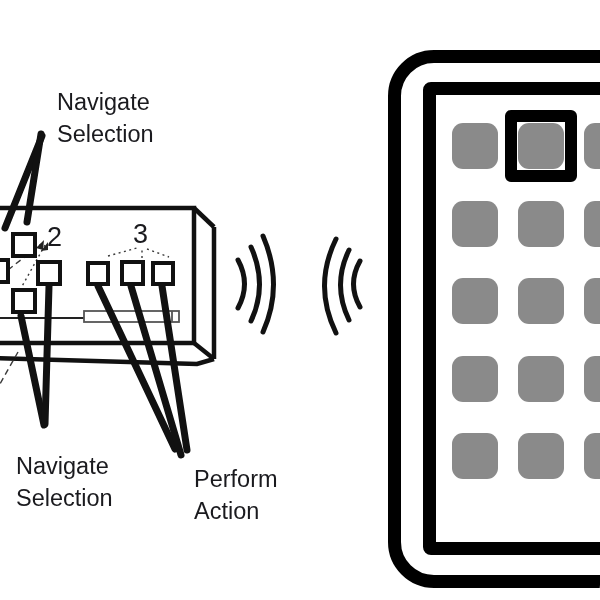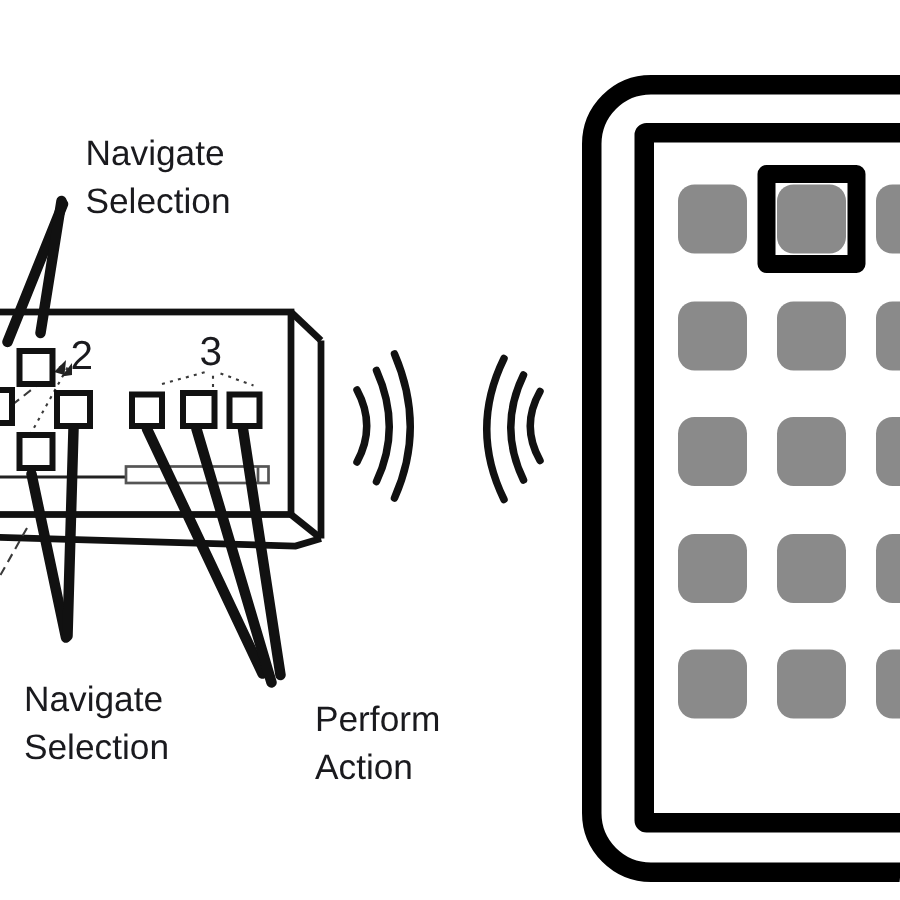--- a/index.html
+++ b/index.html
@@ -102,21 +102,21 @@
       <path class="wave" d="M336,239 Q313,286 336,333"></path>
       <path class="wave" d="M349,250 Q332,285 349,320"></path>
       <path class="wave" d="M360,261 Q347,284 360,307"></path>
     </g>
   </svg>
 
   <div class="lbl" style="left:57px;top:86px;">Navigate
 Selection</div>
   <div class="lbl" style="left:16px;top:450px;">Navigate
 Selection</div>
-  <div class="lbl" style="left:210px;top:463px;">Perform
+  <div class="lbl" style="left:194px;top:463px;">Perform
 Action</div>
   <div class="num" style="left:47px;top:224px;">2</div>
   <div class="num" style="left:133px;top:221px;">3</div>
 
   <div class="tablet">
     <div class="screen">
       <div class="icon-grid">
           <div class="app-icon" style="left: 16px; top: 28px;"></div>
           <div class="app-icon" style="left: 82px; top: 28px;"></div>
           <div class="app-icon" style="left: 148px; top: 28px;"></div>

